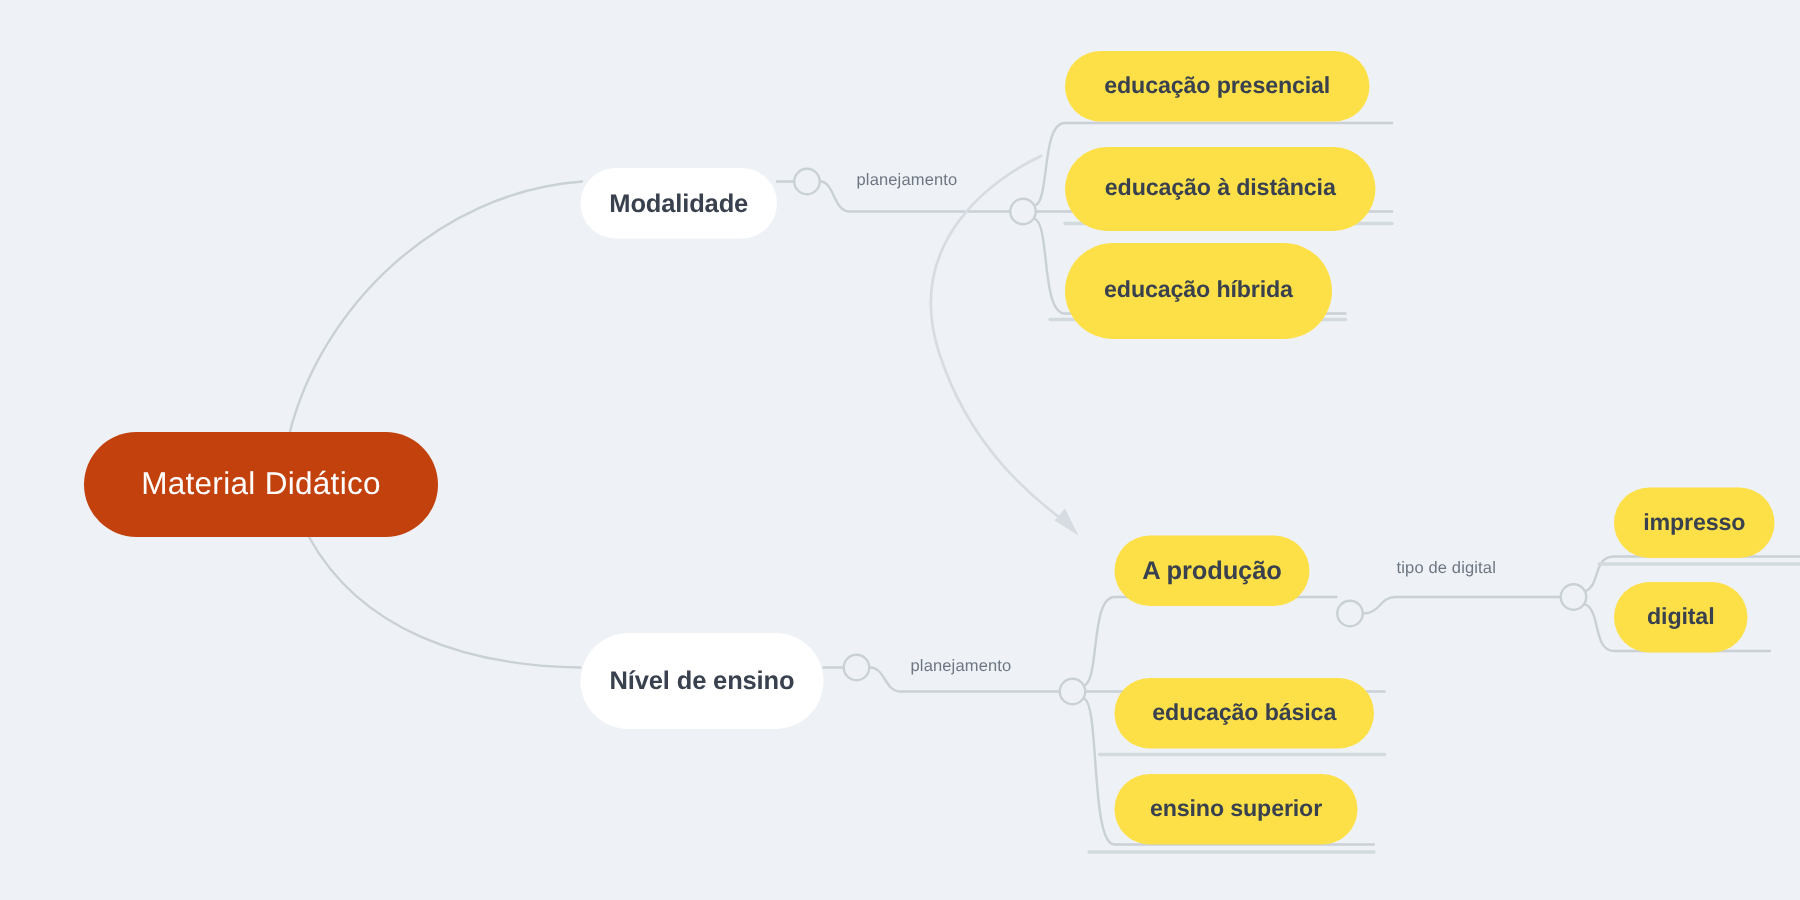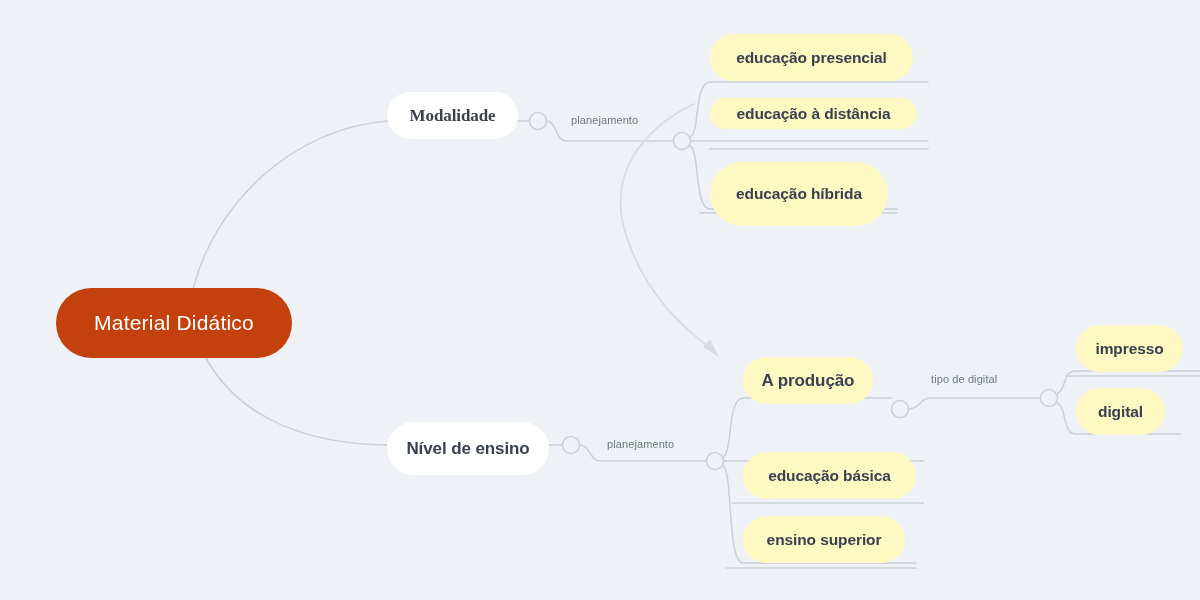--- a/index.html
+++ b/index.html
@@ -45,21 +45,21 @@
     letter-spacing: 0.2px;
   }
   .node-branch {
     background: #ffffff;
     color: #39414f;
     font-size: 17px;
     font-weight: bold;
     letter-spacing: -0.1px;
   }
   .node-leaf {
-    background: #fef9c3;
+    background: #fde047;
     color: #39414f;
     font-size: 15.5px;
     font-weight: bold;
     letter-spacing: -0.1px;
     justify-content: center;
   }
   .edge-label {
     position: absolute;
     color: #6d7682;
     font-size: 11px;
@@ -114,39 +114,39 @@
 
       <path d="M694,104 C664,118 602,160 626,235 C646,297 686,330 714,351" stroke="#d6dce1" stroke-width="1.8"></path>
       <path d="M703,347 L719,357 L710,339 Z" fill="#d6dce1" stroke="none"></path>
     </g>
   </svg>
 
   <div class="node node-root" style="left:56px; top:288px; width:236px; height:70px;">
     <span>Material Didático</span>
   </div>
 
-  <div class="node node-branch" style="left:387px; top:92px; width:131px; height:47px;font-family:Liberation Serif, serif;">
+  <div class="node node-branch" style="left:387px; top:112px; width:131px; height:47px;">
     <span>Modalidade</span>
   </div>
 
   <div class="edge-label" style="left:571px; top:114px;">planejamento</div>
 
   <div class="node node-leaf" style="left:710px; top:34px; width:203px; height:47px;">
     <span>educação presencial</span>
   </div>
 
-  <div class="node node-leaf" style="left:710px; top:98px; width:207px; height:31px;">
+  <div class="node node-leaf" style="left:710px; top:98px; width:207px; height:56px;">
     <span>educação à distância</span>
   </div>
 
   <div class="node node-leaf" style="left:710px; top:162px; width:178px; height:64px;">
     <span>educação híbrida</span>
   </div>
 
-  <div class="node node-branch" style="left:387px; top:422px; width:162px; height:53px;">
+  <div class="node node-branch" style="left:387px; top:422px; width:162px; height:64px;">
     <span>Nível de ensino</span>
   </div>
 
   <div class="edge-label" style="left:607px; top:438px;">planejamento</div>
 
   <div class="node node-leaf" style="left:743px; top:357px; width:130px; height:47px; font-size:17px;">
     <span>A produção</span>
   </div>
 
   <div class="edge-label" style="left:931px; top:373px;">tipo de digital</div>

